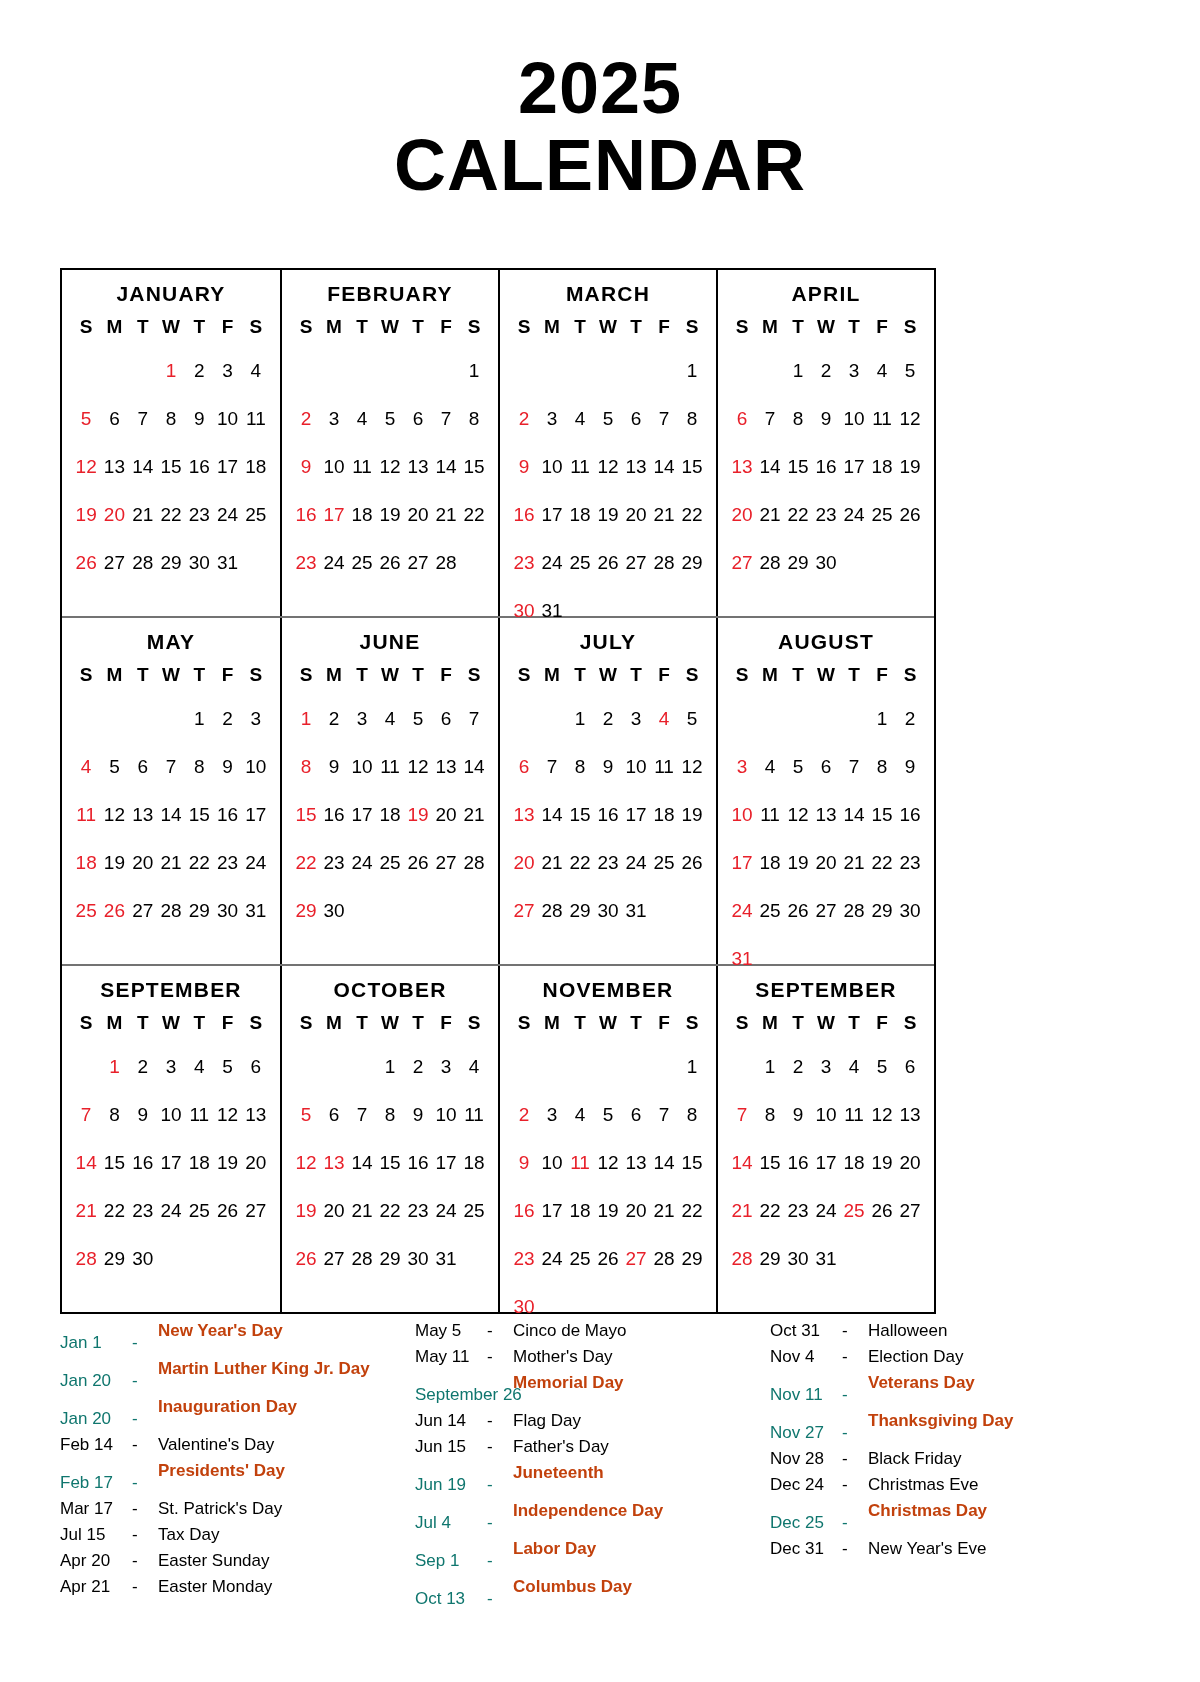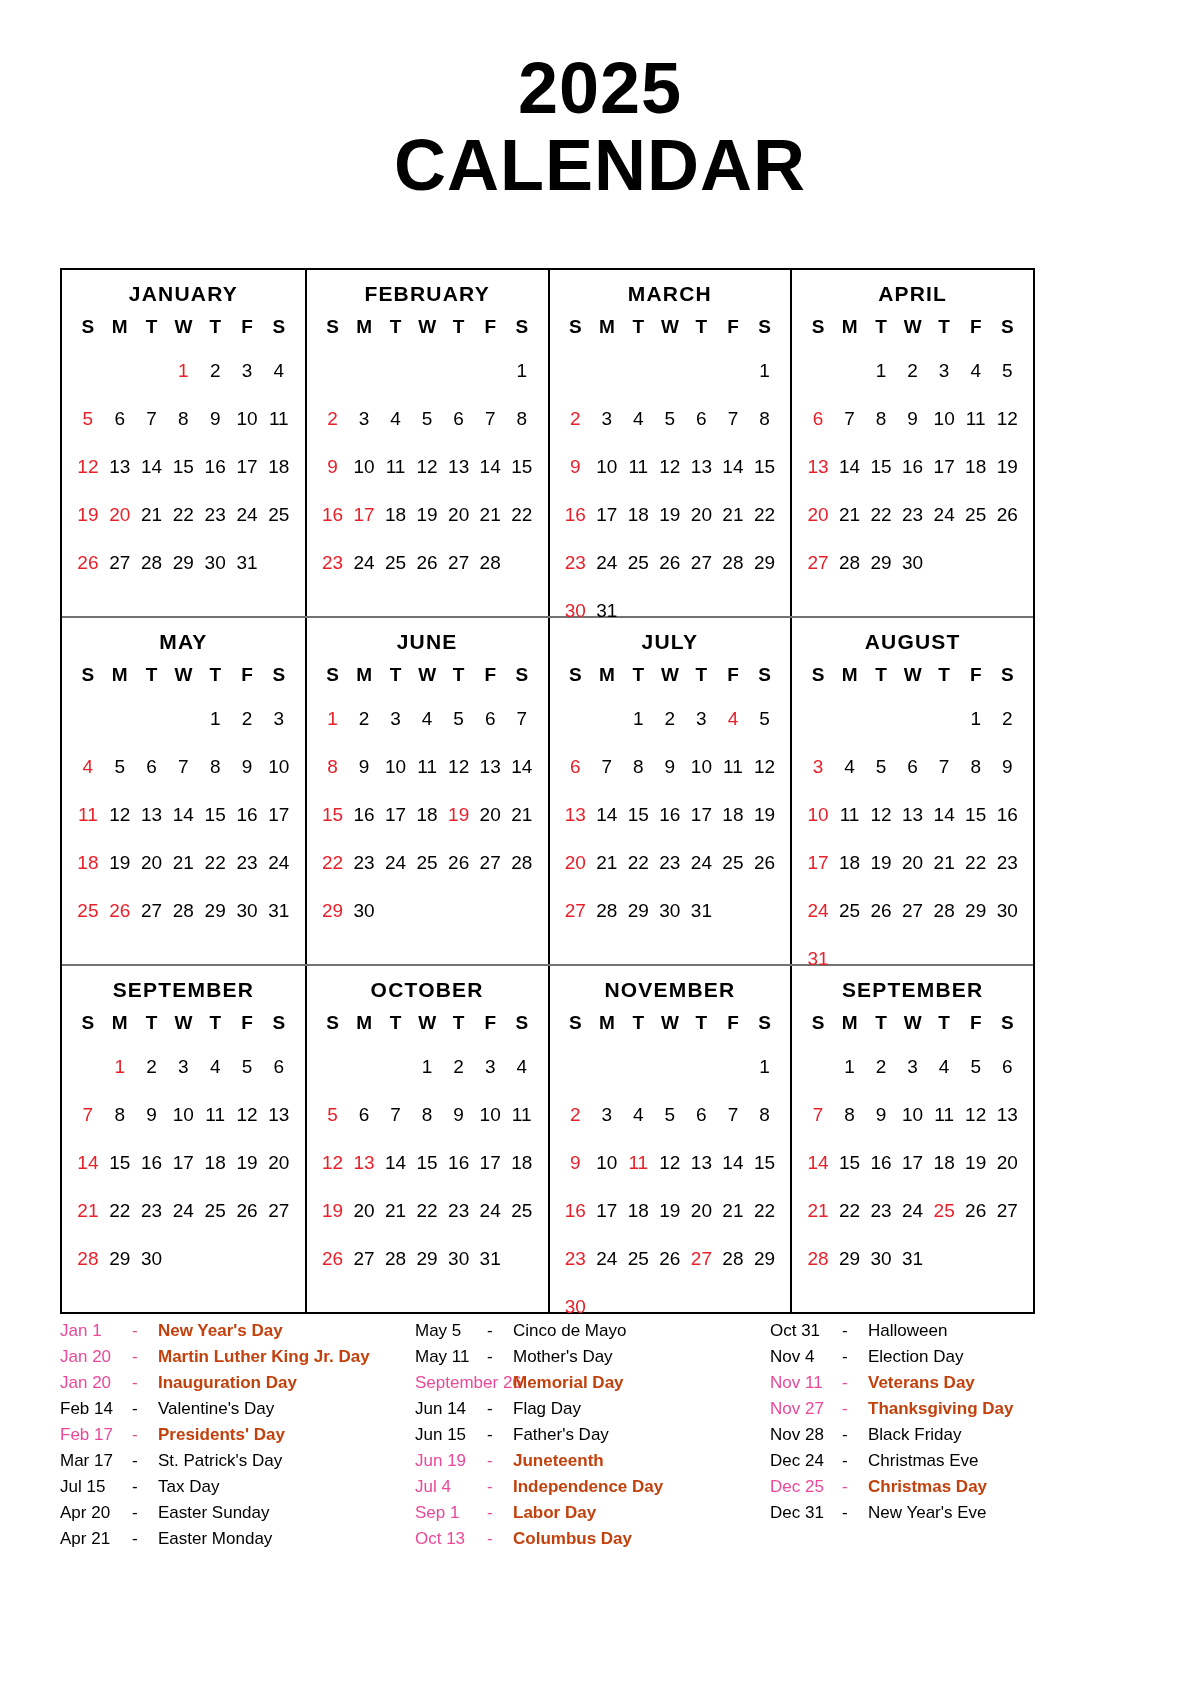--- a/index.html
+++ b/index.html
@@ -43,21 +43,21 @@
     font-weight: normal;
     letter-spacing: 0.5px;
     margin-top: 6px;
   }
 
   
   .cal-wrap {
     position: absolute;
     left: 60px;
     top: 268px;
-    width: 975px;
+    width: 876px;
     border: 2px solid #000;
     box-sizing: border-box;
   }
   .cal-row {
     display: flex;
     width: 100%;
     box-sizing: border-box;
   }
   .cal-row + .cal-row {
     border-top: 2px solid #737373;
@@ -140,21 +140,22 @@
   }
   .hol-dash {
     width: 26px;
     flex: 0 0 26px;
   }
   .hol-name {
     flex: 1 1 auto;
   }
   .hol-item.red .hol-date,
   .hol-item.red .hol-dash {
-    color: #ec4899;
+    color: #0f766e;
+    margin-top: 12px;
   }
   .hol-item.red .hol-name {
     color: #c2410c;
     font-weight: bold;
   }
 </style>
 </head>
 <body>
 
 <div class="page">

